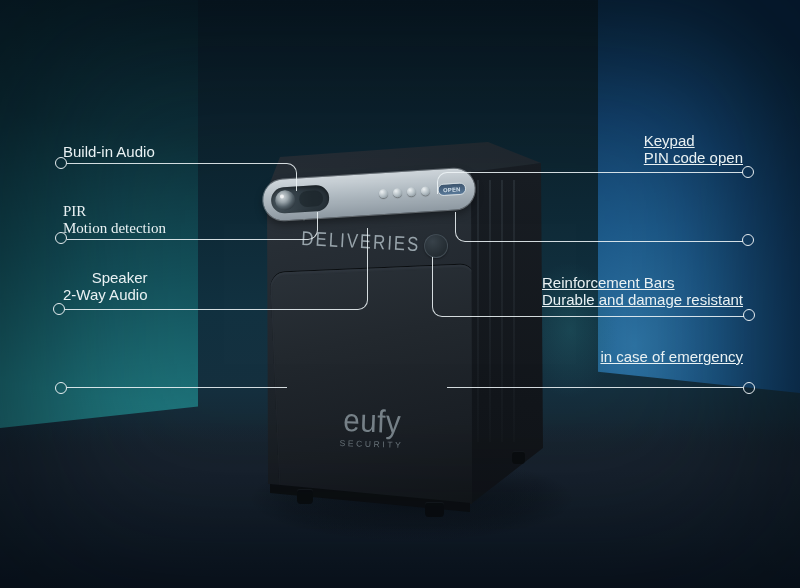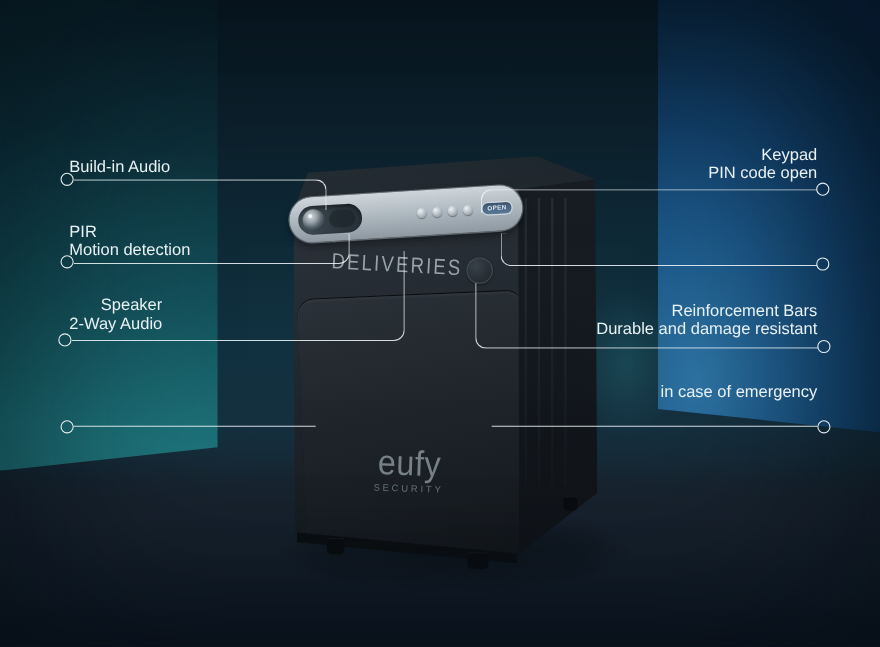--- a/index.html
+++ b/index.html
@@ -68,21 +68,21 @@
        background:radial-gradient(circle at 35% 30%,#38424a 0%,#242c32 70%);
        border:1px solid rgba(115,130,140,0.35);box-shadow:0 1px 2px rgba(0,0,0,0.4);}
   .spk-dot{width:2px;height:2px;border-radius:50%;background:#47525a;}
   .brand{left:322px;top:406px;width:100px;text-align:center;transform:rotate(2deg);}
   .brand-eufy{color:#79848b;font-size:32px;letter-spacing:0.5px;transform:scaleX(0.92);line-height:30px;}
   .brand-sec{color:#6b767d;font-size:8.5px;letter-spacing:2.6px;margin-top:3px;}
 
   
   .co{color:#e9f1f3;font-size:15px;line-height:16.5px;white-space:nowrap;}
   .co.left{text-align:left;}
-  .co.right{text-align:right;}
+  .co.right{text-decoration:underline;}
   .ring{width:12px;height:12px;border:1.6px solid rgba(240,246,248,0.95);border-radius:50%;
         box-sizing:border-box;background:transparent;}
   .ln{border:0 solid rgba(238,245,247,0.88);}
   .ln.tr{border-top-width:1.5px;border-right-width:1.5px;border-top-right-radius:10px;}
   .ln.br{border-bottom-width:1.5px;border-right-width:1.5px;border-bottom-right-radius:10px;}
   .ln.tl{border-top-width:1.5px;border-left-width:1.5px;border-top-left-radius:10px;}
   .ln.bl{border-bottom-width:1.5px;border-left-width:1.5px;border-bottom-left-radius:10px;}
   .ln.h{border-top-width:1.5px;height:0;}
 </style>
 </head>
@@ -155,21 +155,21 @@
   <div class="abs ring" style="left:53px;top:303px;"></div>
   <div class="abs ring" style="left:55px;top:382px;"></div>
   <div class="abs ring" style="left:742px;top:166px;"></div>
   <div class="abs ring" style="left:742px;top:234px;"></div>
   <div class="abs ring" style="left:743px;top:309px;"></div>
   <div class="abs ring" style="left:743px;top:382px;"></div>
 
   <div class="abs co left" style="left:63px;top:144px;">
     <div>Build-in Audio</div>
   </div>
-  <div class="abs co left" style="left:63px;top:203px;">
+  <div class="abs co left" style="left:63px;top:203px;font-family:Liberation Serif, serif;">
     <div>PIR</div>
     <div>Motion detection</div>
   </div>
   <div class="abs co left" style="left:63px;top:270px;text-align:right;">
     <div>Speaker</div>
     <div>2-Way Audio</div>
   </div>
 
   <div class="abs co right" style="right:57px;top:133px;">
     <div>Keypad</div>

